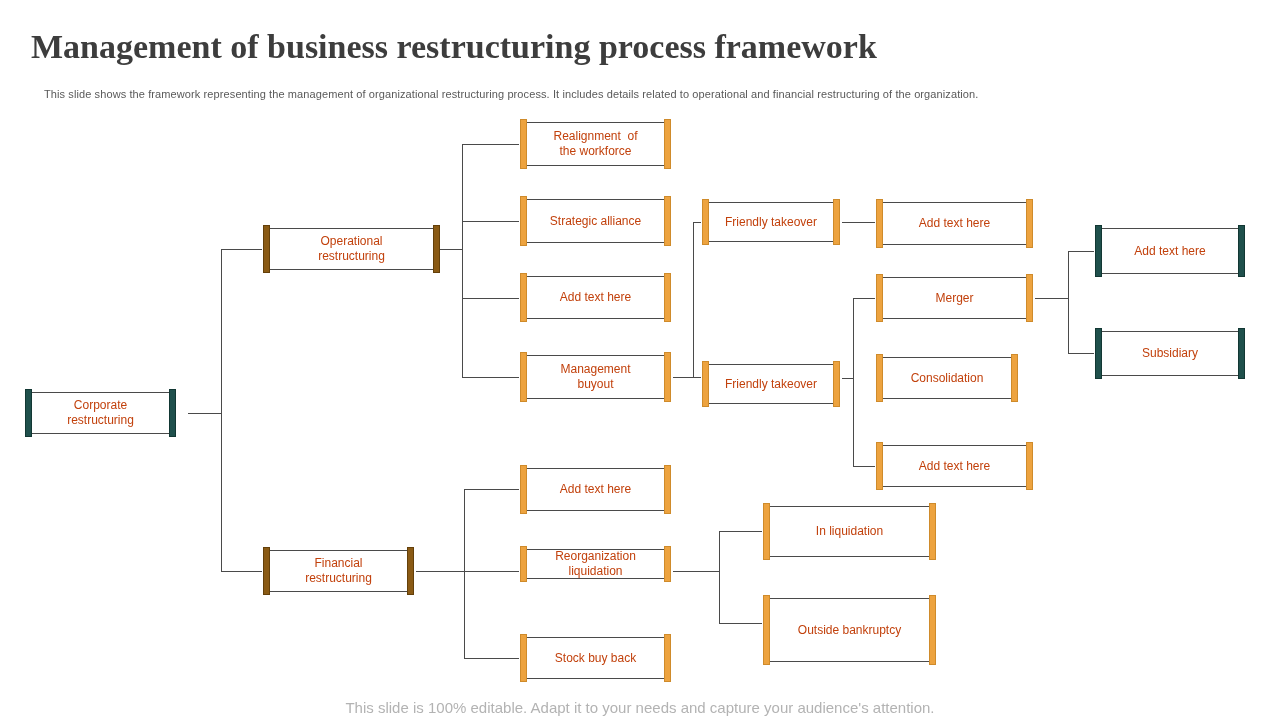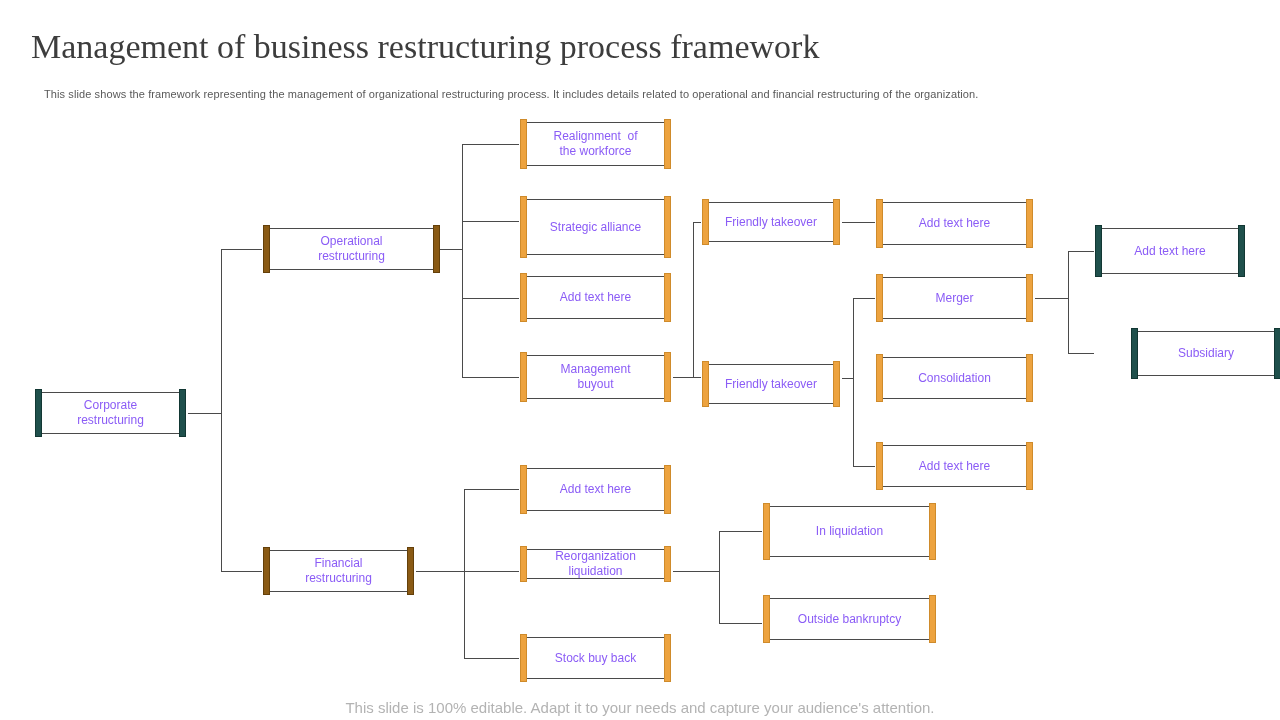--- a/index.html
+++ b/index.html
@@ -1,27 +1,27 @@
 <!DOCTYPE html>
 <html><head>
 <meta charset="utf-8">
 <style>
   html,body{margin:0;padding:0;background:#fff;}
   .slide{position:relative;width:1280px;height:720px;background:#ffffff;overflow:hidden;
          font-family:"Liberation Sans", sans-serif;}
   .title{position:absolute;left:31px;top:28px;font-family:"Liberation Serif", serif;
-         font-weight:400;font-size:34px;color:#3d3d3d;white-space:nowrap;}
+         font-weight:700;font-size:34px;color:#3d3d3d;white-space:nowrap;}
   .subtitle{position:absolute;left:44px;top:88px;font-size:11px;color:#595959;letter-spacing:.1px;}
   .footer{position:absolute;left:0;top:699px;width:100%;text-align:center;
           font-size:15px;color:#b3b3b3;}
   .wires{position:absolute;left:0;top:0;z-index:1;}
   .wires line{stroke:#4a4a4a;stroke-width:1;shape-rendering:crispEdges;}
   .node{position:absolute;z-index:2;background:#ffffff;border:1px solid #4a4a4a;
         display:flex;align-items:center;justify-content:center;text-align:center;
-        font-size:12px;line-height:1.25;color:#8b5cf6;box-sizing:border-box;}
+        font-size:12px;line-height:1.25;color:#c2410c;box-sizing:border-box;}
   .node span{white-space:pre;display:block;}
   .node::before,.node::after{content:"";position:absolute;top:-4px;bottom:-4px;width:7px;
         background:var(--bar);border:1px solid var(--bar-edge);box-sizing:border-box;}
   .node::before{left:-2px;}
   .node::after{right:-2px;}
   .amber{--bar:#EDA33F;--bar-edge:#cf8b2b;}
   .brown{--bar:#8A5A14;--bar-edge:#64400a;}
   .teal{--bar:#1F504C;--bar-edge:#123733;}
 </style>
 </head>
@@ -67,38 +67,38 @@
     <line x1="464" y1="489" x2="519" y2="489"></line>
     <line x1="464" y1="571" x2="519" y2="571"></line>
     <line x1="464" y1="658" x2="519" y2="658"></line>
 
     <line x1="673" y1="571" x2="719" y2="571"></line>
     <line x1="719" y1="531" x2="719" y2="623"></line>
     <line x1="719" y1="531" x2="762" y2="531"></line>
     <line x1="719" y1="623" x2="762" y2="623"></line>
   </svg>
 
-  <div class="node teal" style="left:36px;top:392px;width:149px;height:42px">
+  <div class="node teal" style="left:26px;top:392px;width:149px;height:42px">
       <span>Corporate
 restructuring</span>
     </div>
   <div class="node brown" style="left:264px;top:228px;width:175px;height:42px">
       <span>Operational
 restructuring</span>
     </div>
   <div class="node brown" style="left:264px;top:550px;width:149px;height:42px">
       <span>Financial
 restructuring</span>
     </div>
 
   <div class="node amber" style="left:521px;top:122px;width:149px;height:44px">
       <span>Realignment  of
 the workforce</span>
     </div>
-  <div class="node amber" style="left:521px;top:199px;width:149px;height:56px">
+  <div class="node amber" style="left:521px;top:199px;width:149px;height:44px">
       <span>Strategic alliance</span>
     </div>
   <div class="node amber" style="left:521px;top:276px;width:149px;height:43px">
       <span>Add text here</span>
     </div>
   <div class="node amber" style="left:521px;top:355px;width:149px;height:44px">
       <span>Management
 buyout</span>
     </div>
 
@@ -119,35 +119,35 @@
   <div class="node amber" style="left:703px;top:364px;width:136px;height:40px">
       <span>Friendly takeover</span>
     </div>
 
   <div class="node amber" style="left:877px;top:202px;width:155px;height:43px">
       <span>Add text here</span>
     </div>
   <div class="node amber" style="left:877px;top:277px;width:155px;height:42px">
       <span>Merger</span>
     </div>
-  <div class="node amber" style="left:877px;top:357px;width:155px;height:42px">
+  <div class="node amber" style="left:877px;top:357px;width:140px;height:42px">
       <span>Consolidation</span>
     </div>
   <div class="node amber" style="left:877px;top:445px;width:155px;height:42px">
       <span>Add text here</span>
     </div>
 
   <div class="node teal" style="left:1096px;top:228px;width:148px;height:46px">
       <span>Add text here</span>
     </div>
-  <div class="node teal" style="left:1132px;top:331px;width:148px;height:45px">
+  <div class="node teal" style="left:1096px;top:331px;width:148px;height:45px">
       <span>Subsidiary</span>
     </div>
 
   <div class="node amber" style="left:764px;top:506px;width:171px;height:51px">
       <span>In liquidation</span>
     </div>
-  <div class="node amber" style="left:764px;top:598px;width:171px;height:42px">
+  <div class="node amber" style="left:764px;top:598px;width:171px;height:64px">
       <span>Outside bankruptcy</span>
     </div>
 
   <div class="footer">This slide is 100% editable. Adapt it to your needs and capture your audience's attention.</div>
 </div>
 
 </body></html>

